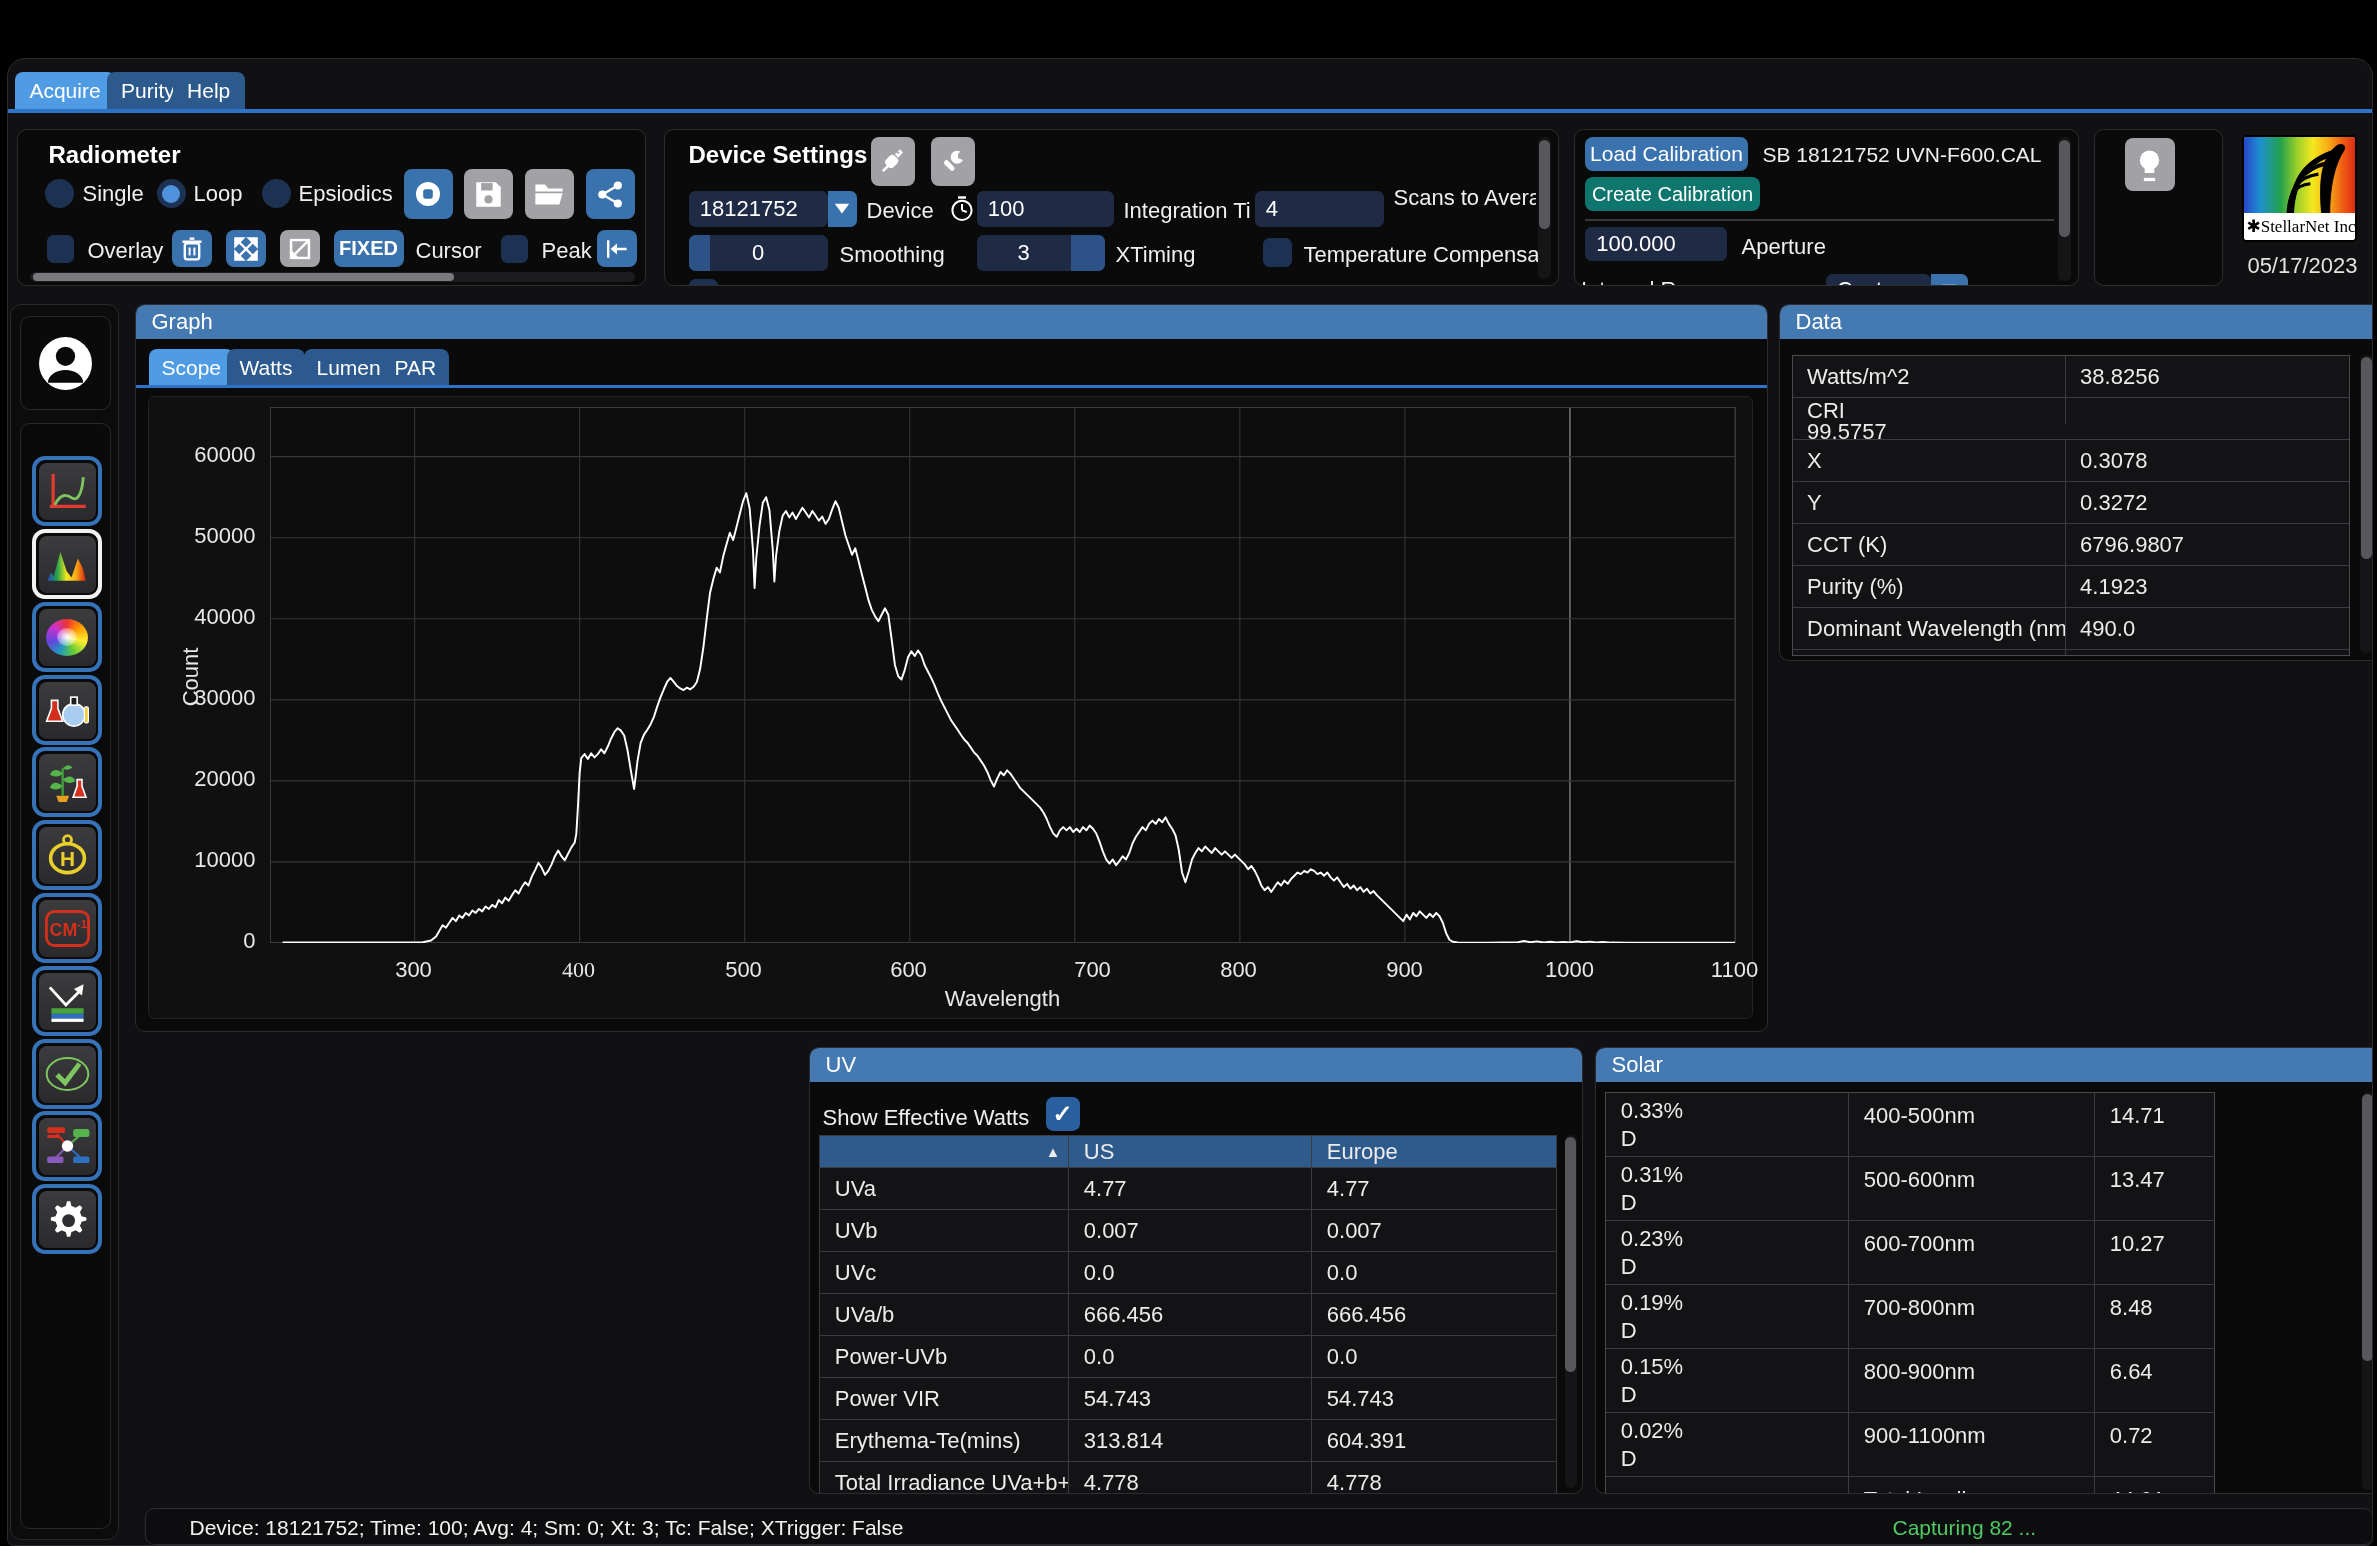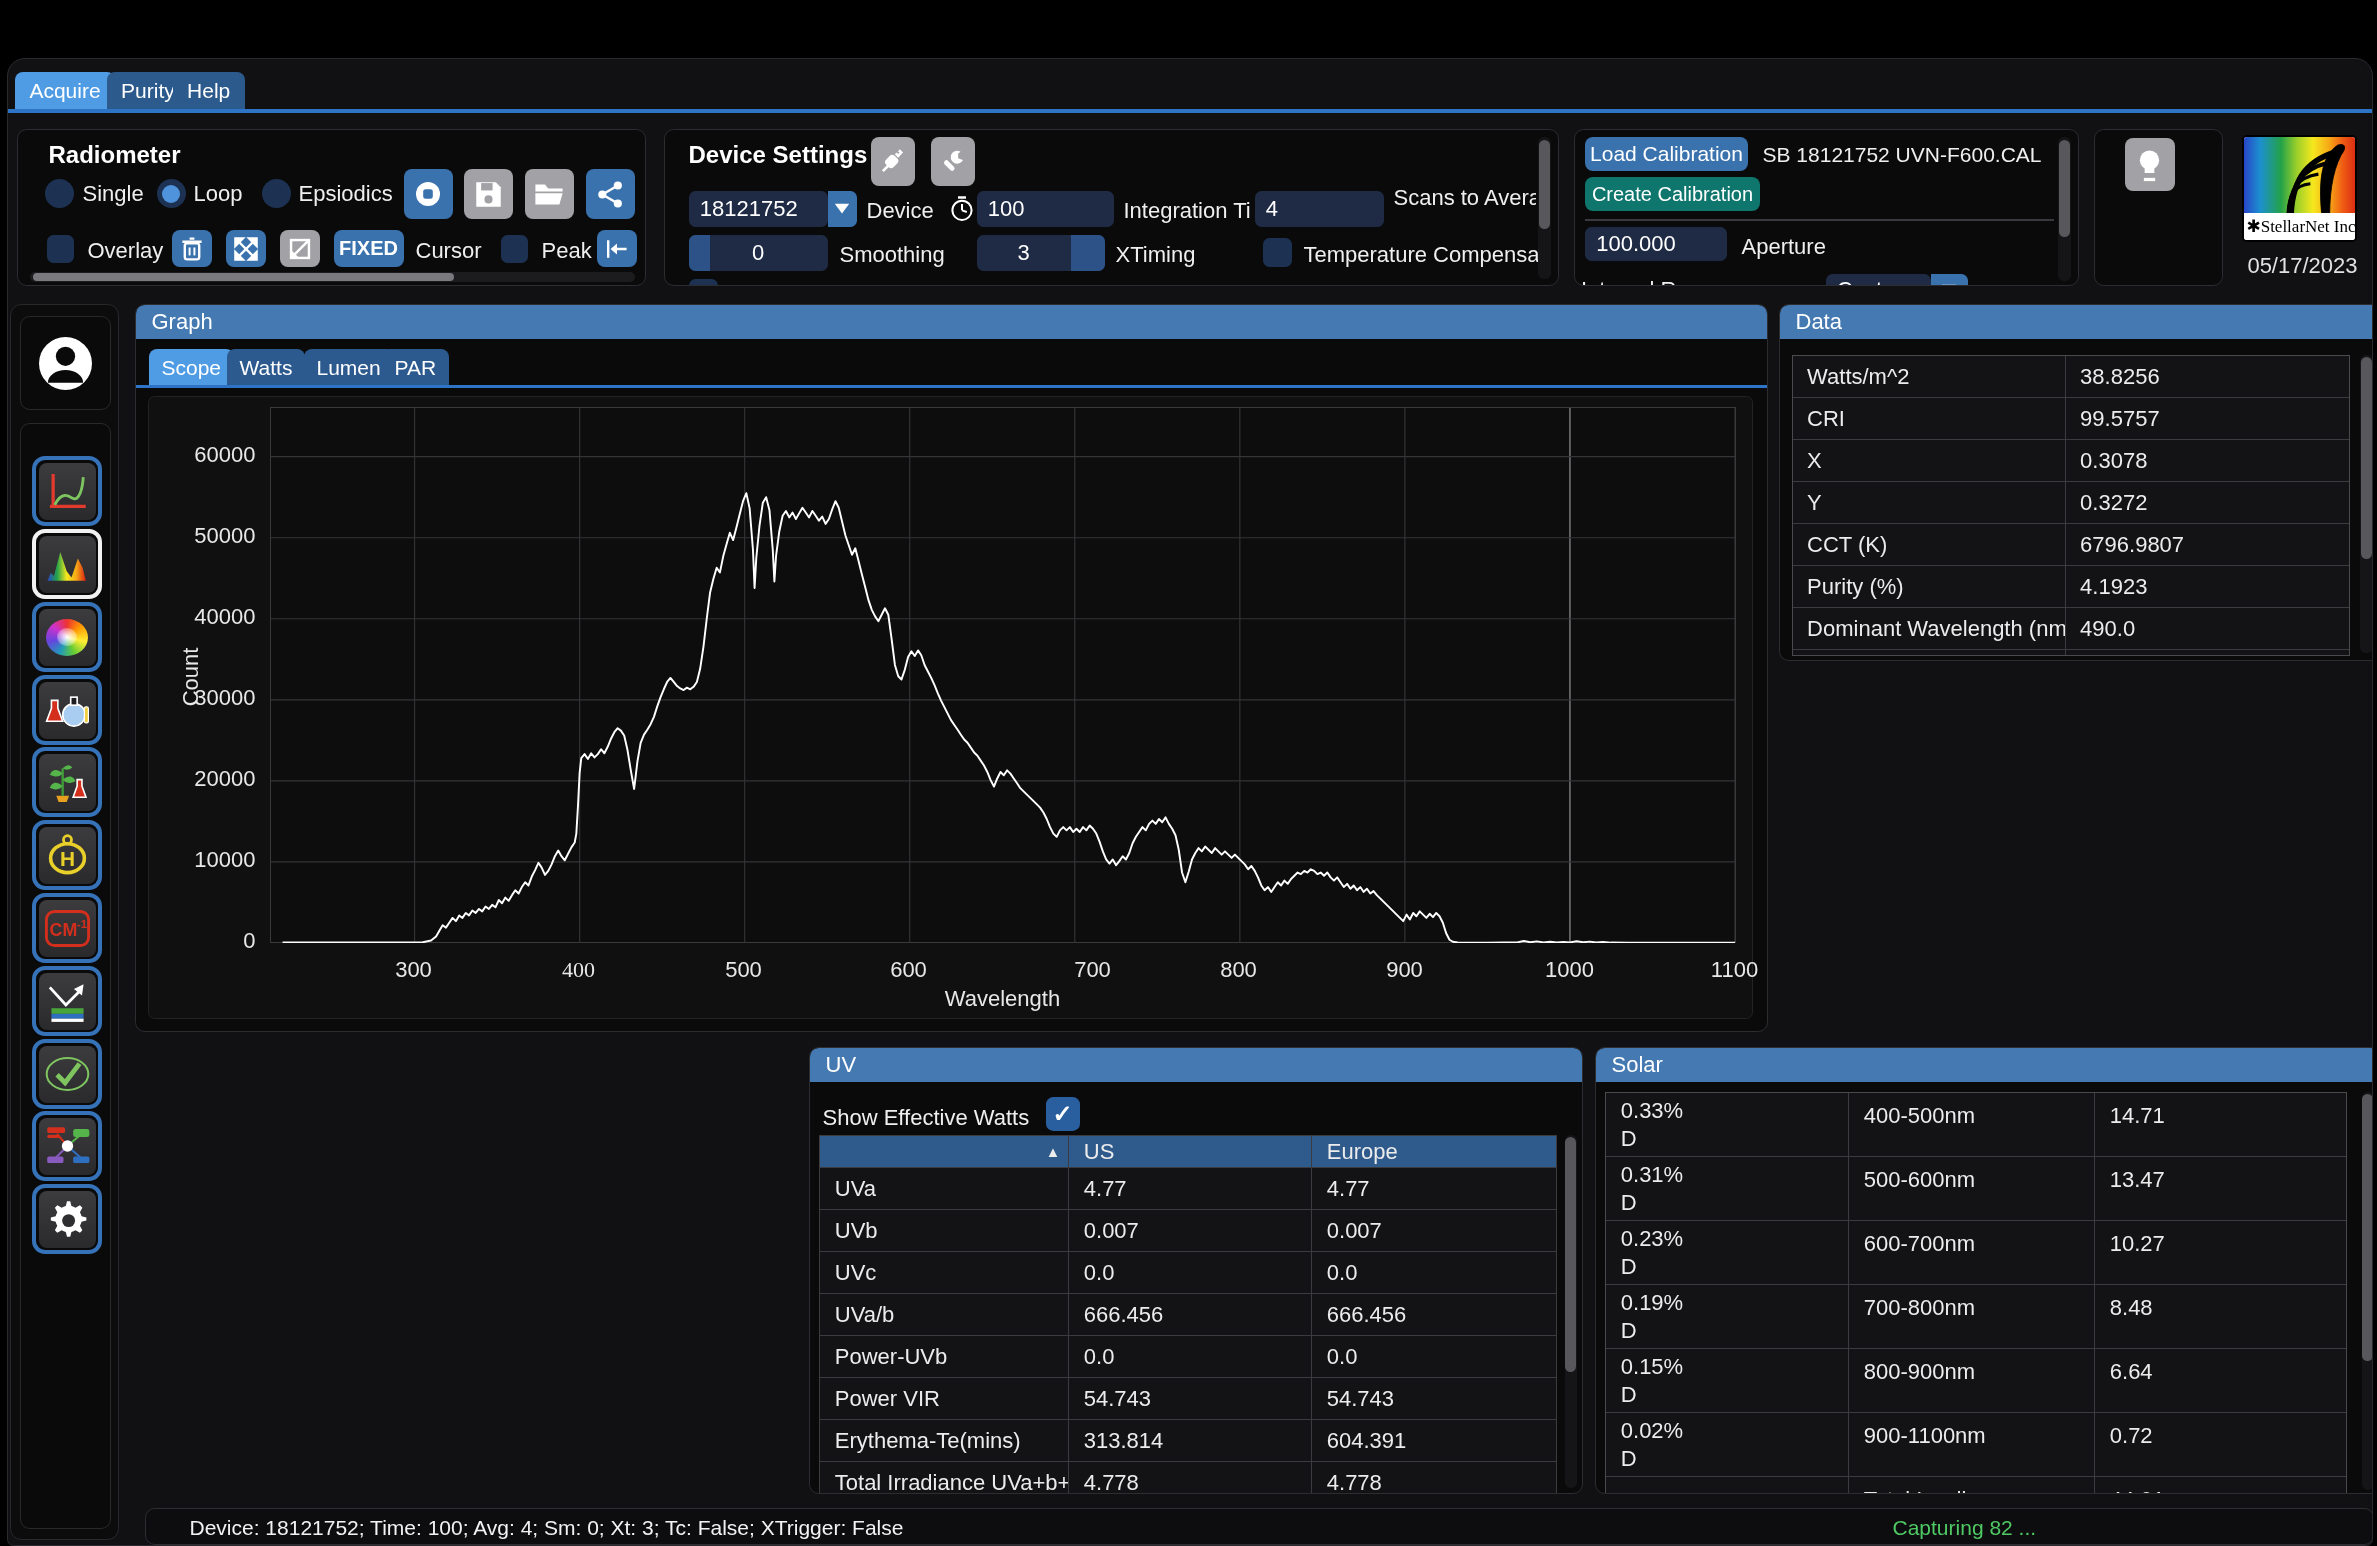--- a/index.html
+++ b/index.html
@@ -459,21 +459,21 @@
 
   <div class="panel" style="left:1771px; top:245px; width:602px; height:357px;">
     <div class="titlebar">
           <span>Data</span>
         </div>
     <div class="tbl" id="data-table" style="left:12px; top:50px; width:558px; height:301px; overflow:hidden;">
           <div class="trow" style="height: 42px;">
             <div class="tcell" style="width:273px;">Watts/m^2</div>
             <div class="tcell" style="flex:1;">38.8256</div>
           </div>
-          <div class="trow" style="height: 42px;">
+          <div class="trow" style="height: 42px; flex-direction: column;">
             <div class="tcell" style="width:273px;">CRI</div>
             <div class="tcell" style="flex:1;">99.5757</div>
           </div>
           <div class="trow" style="height: 42px;">
             <div class="tcell" style="width:273px;">X</div>
             <div class="tcell" style="flex:1;">0.3078</div>
           </div>
           <div class="trow" style="height: 42px;">
             <div class="tcell" style="width:273px;">Y</div>
             <div class="tcell" style="flex:1;">0.3272</div>
@@ -559,21 +559,21 @@
         </div>
     <div class="vscroll" style="right:4.9px; top:87px; width:12px; height:353px;">
           <div class="vthumb" style="top:2.4px; height:235px;"></div>
         </div>
   </div>
 
   <div class="panel" style="left:1587px; top:988px; width:785px; height:447px;">
     <div class="titlebar">
           <span>Solar</span>
         </div>
-    <div class="tbl" id="solar-table" style="left:9.7px; top:44px; width:742px; height:404px; overflow:hidden;text-align:center;">
+    <div class="tbl" id="solar-table" style="left:9.7px; top:44px; width:610px; height:404px; overflow:hidden;text-align:center;">
           <div class="trow" style="height: 64px;">
             <div class="tcell solar-first" style="width:243px;">
               <span>0.33%</span>
               <span>D</span>
             </div>
             <div class="tcell" style="width:246px; align-items:flex-start; padding-top:9.7px;">400-500nm</div>
             <div class="tcell" style="flex:1; align-items:flex-start; padding-top:9.7px;">14.71</div>
           </div>
           <div class="trow" style="height: 64px;">
             <div class="tcell solar-first" style="width:243px;">

